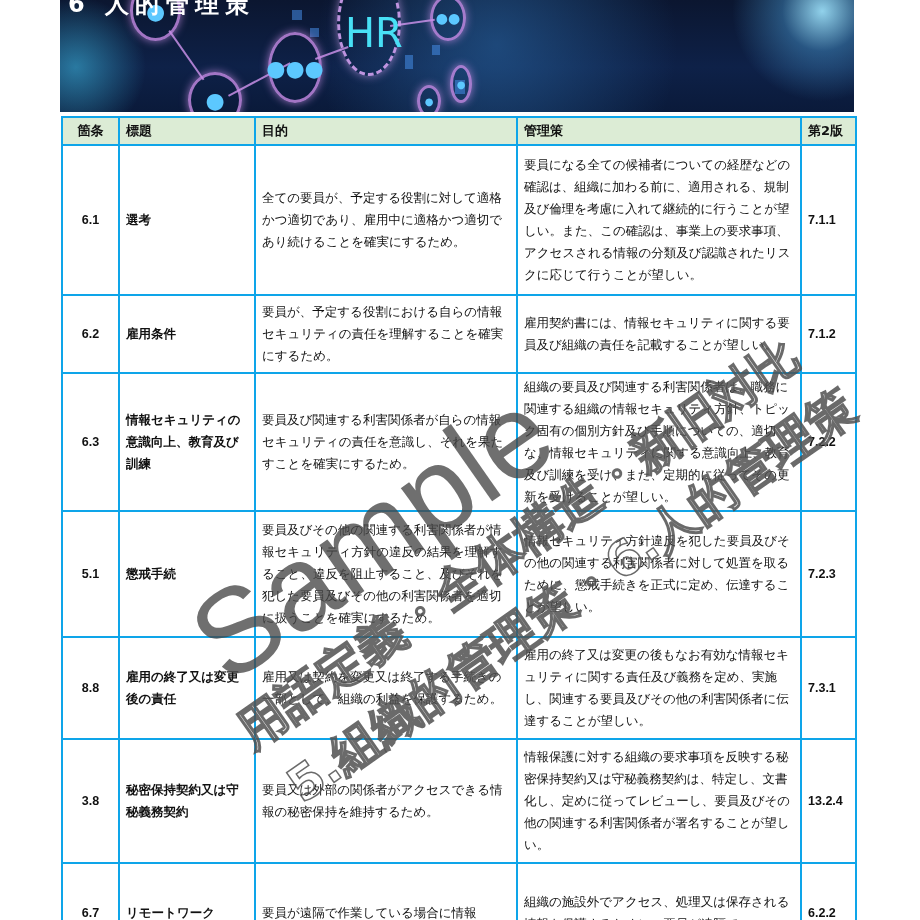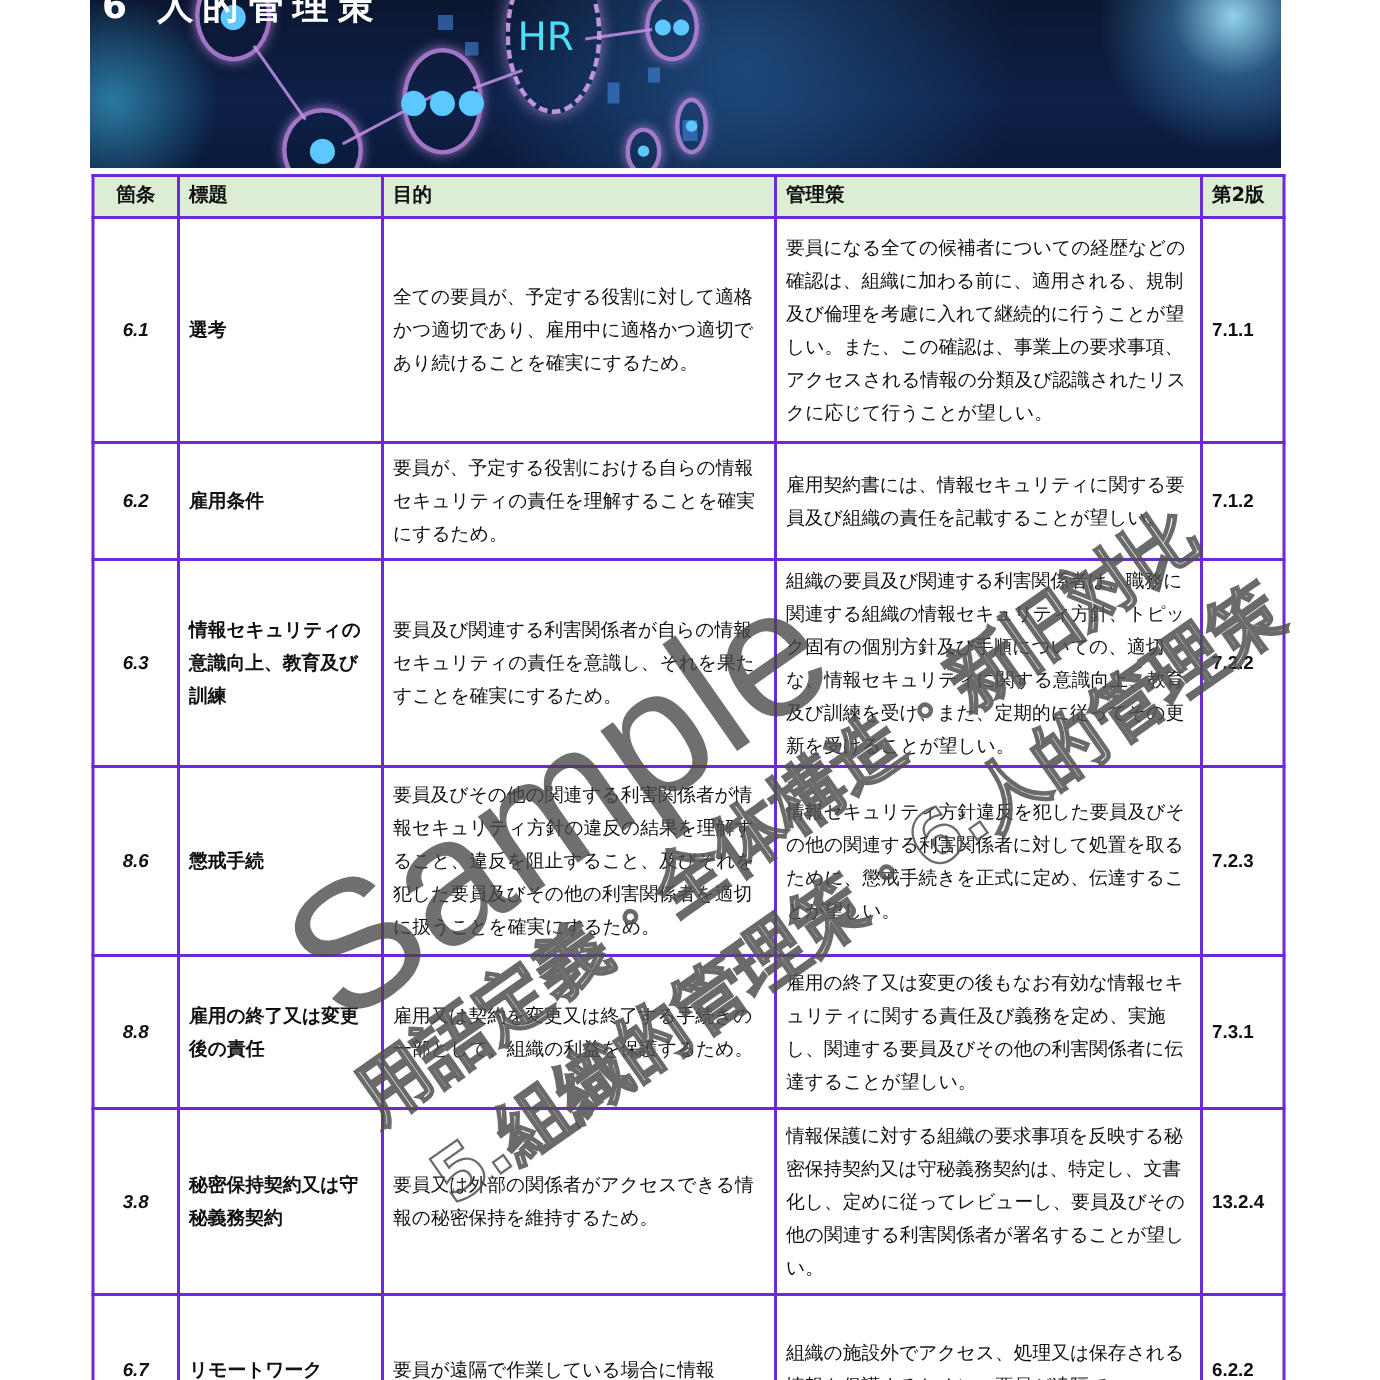--- a/index.html
+++ b/index.html
@@ -10,29 +10,29 @@
               radial-gradient(circle at 96% 10%, rgba(160,230,255,0.9) 0, rgba(80,170,230,0.4) 40px, transparent 90px),
               radial-gradient(circle at 2% 60%, rgba(60,180,220,0.6) 0, transparent 70px),
               radial-gradient(circle at 55% 40%, rgba(40,100,160,0.6) 0, transparent 180px),
               linear-gradient(180deg, #0b1630 0%, #0e2148 60%, #0a1a3a 100%); }
   .banner-title { position:absolute; left:8px; top:-12px; color:#fff; font-weight:bold; font-size:24px; letter-spacing:6px; }
   .node { position:absolute; border:3px solid rgba(200,140,230,0.8); border-radius:50%;
           box-shadow:0 0 8px rgba(210,150,240,0.7); }
   .node .ppl { position:absolute; left:50%; top:50%; transform:translate(-50%,-50%); color:#5cc8ff; font-size:22px; }
   .hr-node { position:absolute; left:277px; top:-30px; width:58px; height:100px; border-radius:50%;
              border:3px dashed rgba(210,160,240,0.9); box-shadow:0 0 10px rgba(220,170,250,0.6); }
-  .hr-text { position:absolute; left:285px; top:10px; color:#48e0f5; font-size:26px; font-family:"DejaVu Sans", sans-serif; }
+  .hr-text { position:absolute; left:285px; top:10px; color:#48e0f5; font-size:40px; font-family:"DejaVu Sans", sans-serif; }
   .link { position:absolute; height:2px; background:rgba(210,150,240,0.8); transform-origin:0 0; }
   .sq { position:absolute; background:rgba(70,140,230,0.55); }
 
   table.doc { position:absolute; left:61px; top:116px; width:794px; border-collapse:collapse; table-layout:fixed; }
-  table.doc th, table.doc td { border:2px solid #6d28d9; font-size:12.5px; line-height:22px; padding:1px 6px; vertical-align:middle; }
+  table.doc th, table.doc td { border:2px solid #0ea5e9; font-size:12.5px; line-height:22px; padding:1px 6px; vertical-align:middle; }
   table.doc th { background:#dcecd5; font-weight:bold; text-align:left; height:26px; padding:0 6px; font-size:13px; }
   table.doc th.num { text-align:center; }
-  td.num { text-align:center; font-weight:bold; font-family:"Liberation Sans", sans-serif;font-style:italic; }
+  td.num { text-align:center; font-weight:bold; font-family:"Liberation Sans", sans-serif; }
   td.title { font-weight:bold;border-radius:16px; }
   td.ver { font-weight:bold; font-family:"Liberation Sans", sans-serif; }
   .wm { position:absolute; color:rgba(70,70,70,0.78); white-space:nowrap; transform-origin:0 0; pointer-events:none; }
   .wm1 { left:165px; top:595px; font-family:"Liberation Sans", sans-serif; font-size:120px; transform:rotate(-35deg); }
   .wm2 { left:225px; top:710px; font-size:48px; transform:rotate(-35deg); font-weight:bold; color:transparent; -webkit-text-stroke:1.5px rgba(80,80,80,0.85); }
   .wm3 { left:275px; top:765px; font-size:48px; transform:rotate(-35deg); font-weight:bold; color:transparent; -webkit-text-stroke:1.5px rgba(80,80,80,0.85); }
 </style>
 </head>
 <body>
 
@@ -102,21 +102,21 @@
       <td class="ver">7.1.2</td>
     </tr>
     <tr style="height:138px">
       <td class="num">6.3</td>
       <td class="title">情報セキュリティの意識向上、教育及び訓練</td>
       <td>要員及び関連する利害関係者が自らの情報セキュリティの責任を意識し、それを果たすことを確実にするため。</td>
       <td>組織の要員及び関連する利害関係者は、職務に関連する組織の情報セキュリティ方針、トピック固有の個別方針及び手順についての、適切な、情報セキュリティに関する意識向上、教育及び訓練を受け、また、定期的に従ってその更新を受けることが望しい。</td>
       <td class="ver">7.2.2</td>
     </tr>
     <tr style="height:126px">
-      <td class="num">8.6</td>
+      <td class="num">5.1</td>
       <td class="title">懲戒手続</td>
       <td>要員及びその他の関連する利害関係者が情報セキュリティ方針の違反の結果を理解すること、違反を阻止すること、及びそれを犯した要員及びその他の利害関係者を適切に扱うことを確実にするため。</td>
       <td>情報セキュリティ方針違反を犯した要員及びその他の関連する利害関係者に対して処置を取るために、懲戒手続きを正式に定め、伝達することが望しい。</td>
       <td class="ver">7.2.3</td>
     </tr>
     <tr style="height:102px">
       <td class="num">8.8</td>
       <td class="title">雇用の終了又は変更後の責任</td>
       <td>雇用又は契約を変更又は終了する手続きの一部として、組織の利益を保護するため。</td>
       <td>雇用の終了又は変更の後もなお有効な情報セキュリティに関する責任及び義務を定め、実施し、関連する要員及びその他の利害関係者に伝達することが望しい。</td>

